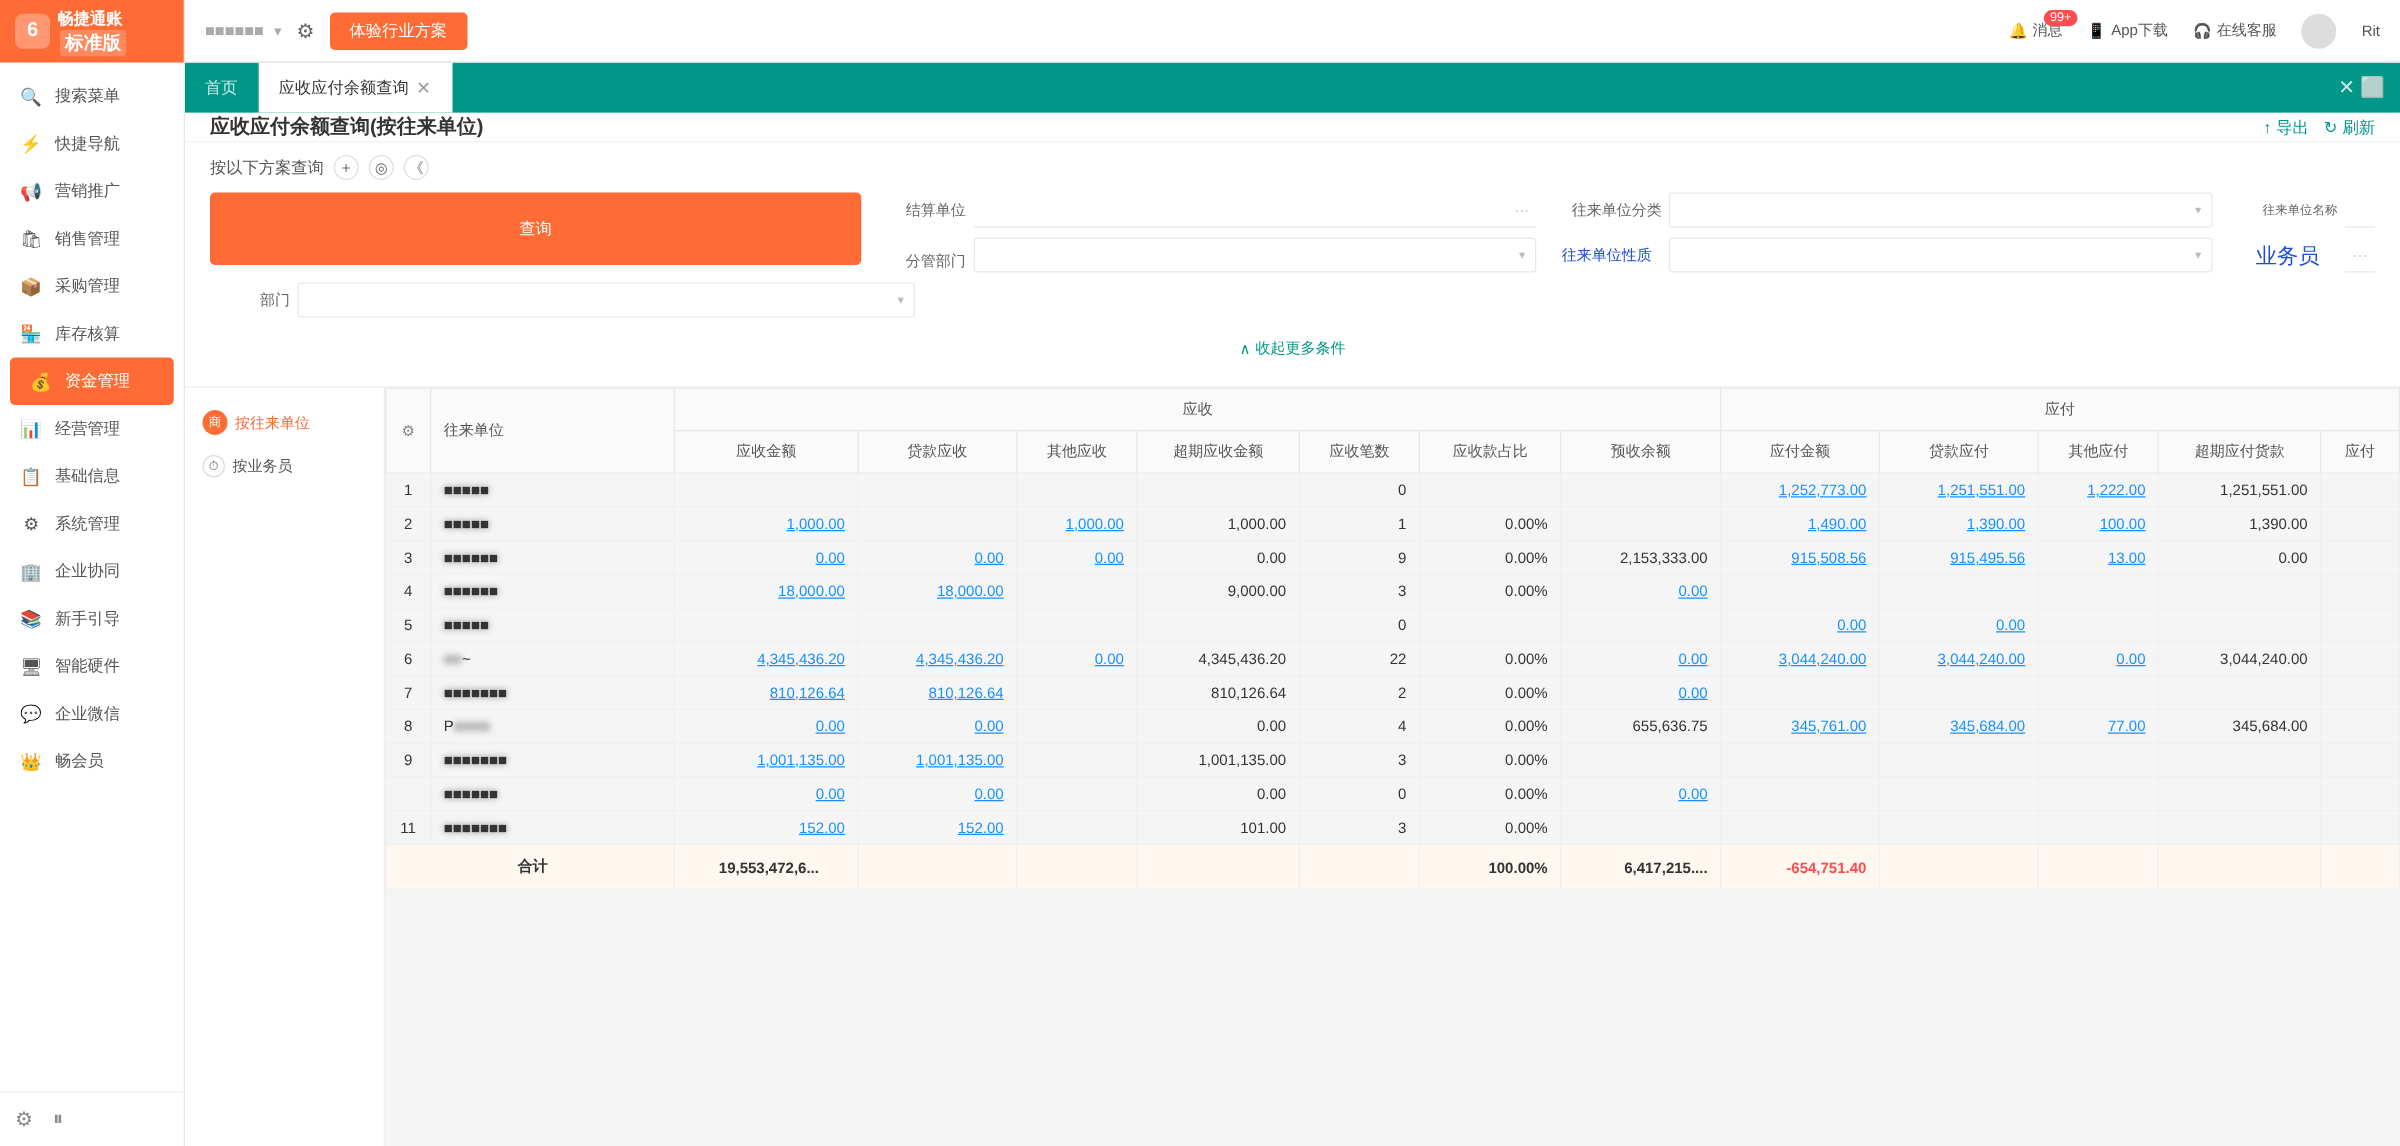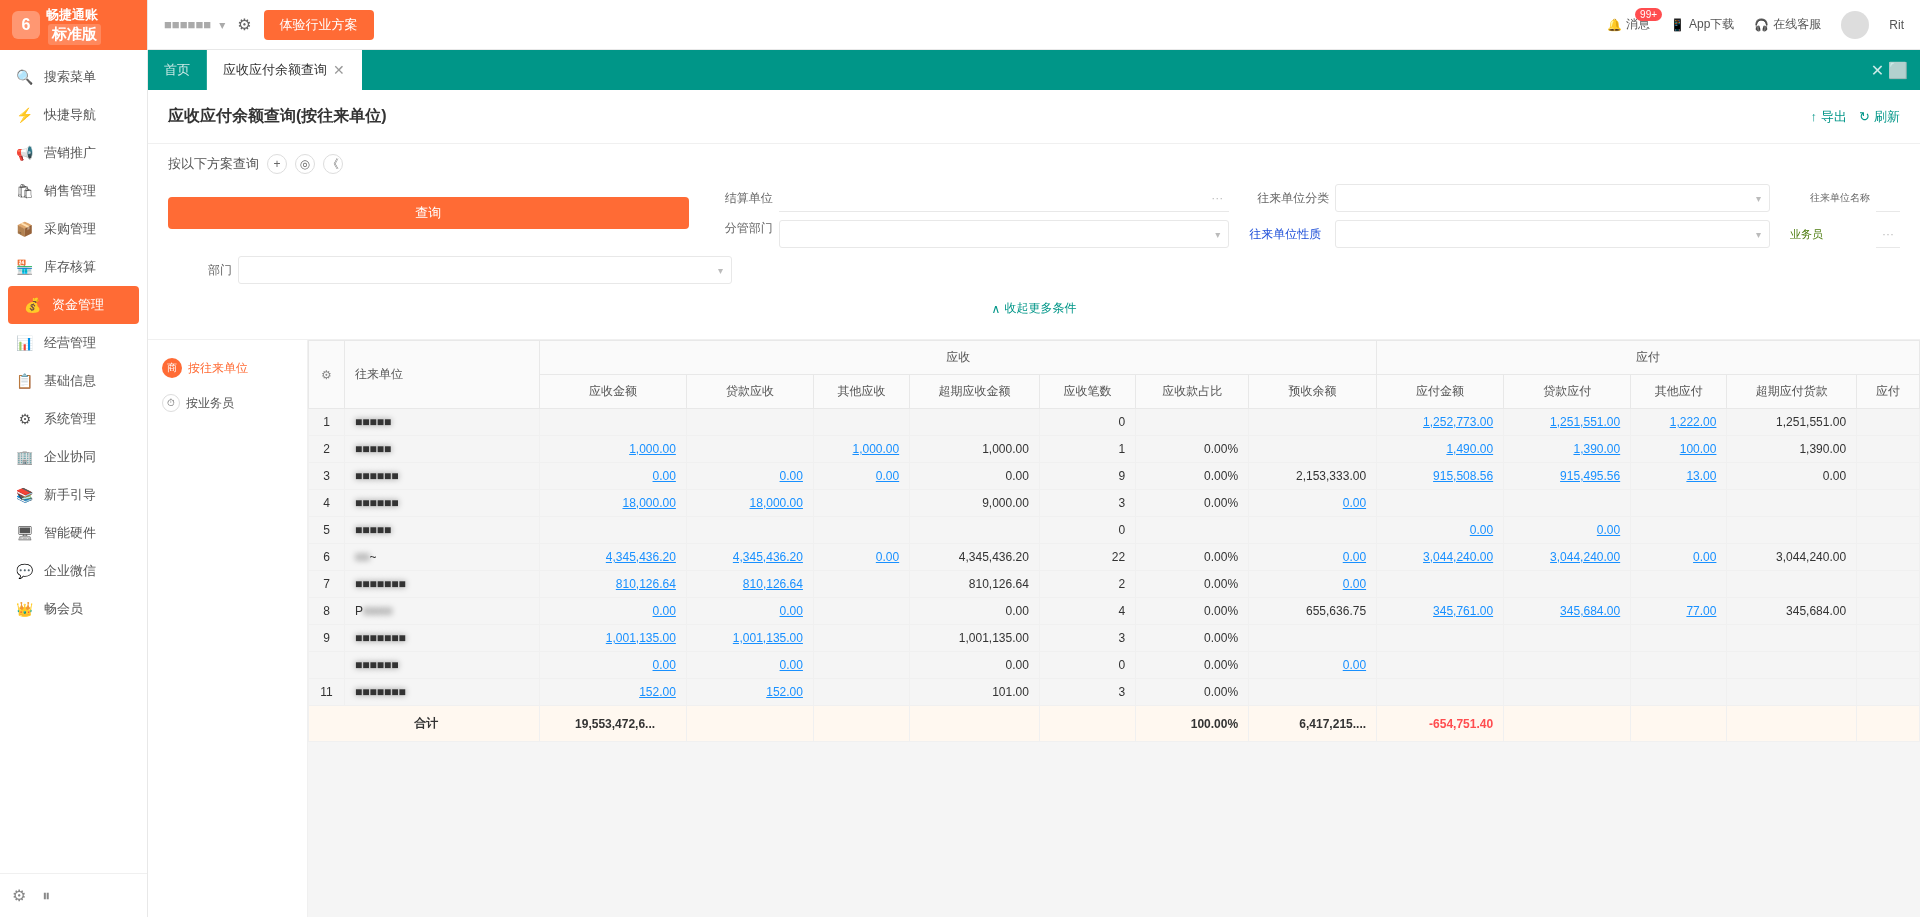--- a/index.html
+++ b/index.html
@@ -71,21 +71,21 @@
     .tab-win-btn { color: rgba(255,255,255,0.8); font-size: 16px; cursor: pointer; }
 
     
     .main-content {
       position: fixed; left: 148px; top: 90px; right: 0; bottom: 0;
       background: #f5f5f5; overflow: hidden; display: flex; flex-direction: column;
     }
 
     
     .page-header {
-      background: #fff; padding: 16px 20px; display: flex; align-items: center; justify-content: space-between;
+      background: #fff; padding: 1px 20px; display: flex; align-items: center; justify-content: space-between;
       border-bottom: 1px solid #f0f0f0;
     }
     .page-title { font-size: 16px; font-weight: bold; color: #333; }
     .page-actions { display: flex; gap: 12px; align-items: center; }
     .action-btn { display: flex; align-items: center; gap: 4px; color: #009688; cursor: pointer; font-size: 13px; }
     .filter-label { color: #555; font-size: 13px; }
     .filter-add-btn { width: 20px; height: 20px; border: 1px solid #ddd; border-radius: 50%; display: flex; align-items: center; justify-content: center; cursor: pointer; color: #666; }
     .filter-collapse { display: flex; align-items: center; justify-content: center; padding: 8px; color: #009688; cursor: pointer; font-size: 12px; gap: 4px; }
     .data-table { width: 100%; border-collapse: collapse; font-size: 12px; }
     .data-table th {
@@ -285,40 +285,40 @@
               <span></span>
                 <span style="color:#bbb; font-size:10px;">▾</span>
             </div>
           </div>
           <div style="display:flex; align-items:center; gap:6px;">
             <span style="min-width:80px; text-align:right; color:#666; font-size:10px;">往来单位名称</span>
             <div style="flex:1; border-bottom:1px solid #e8e8e8; height:28px; display:flex; align-items:center; padding:0 6px; cursor:text;">
             </div>
           </div>
 
-          <div style="display:flex; flex-direction:column; gap:4px; justify-content:center; grid-row: 1 / 3;">
+          <div style="display:flex; flex-direction:row; gap:4px; justify-content:center; grid-row: 1 / 3;">
             <button class="filter-query-btn">查询</button>
           </div>
 
-          <div style="display:flex; align-items:flex-start; gap:6px;">
+          <div style="display:flex; align-items:flex-end; gap:6px;">
             <span style="min-width:64px; text-align:right; color:#666; font-size:12px;">分管部门</span>
             <div style="flex:1; border:1px solid #e8e8e8; border-radius:3px; height:28px; display:flex; align-items:center; padding:0 8px; justify-content:space-between; cursor:pointer; background:#fff;">
               <span></span>
                 <span style="color:#bbb; font-size:10px;">▾</span>
             </div>
           </div>
           <div style="display:flex; align-items:center; gap:6px;">
             <span style="min-width:80px; color:#1d4ed8; font-size:12px;">往来单位性质</span>
             <div style="flex:1; border:1px solid #e8e8e8; border-radius:3px; height:28px; display:flex; align-items:center; padding:0 8px; justify-content:space-between; cursor:pointer; background:#fff;">
               <span></span>
                 <span style="color:#bbb; font-size:10px;">▾</span>
             </div>
           </div>
           <div style="display:flex; align-items:center; gap:6px;">
-            <span style="min-width:80px; text-align:left; color:#4d7c0f; font-size:11px;">业务员</span>
+            <span style="min-width:80px; text-align:center; color:#1d4ed8; font-size:17px;">业务员</span>
             <div style="flex:1; border-bottom:1px solid #e8e8e8; height:28px; display:flex; align-items:center; padding:0 6px; justify-content:flex-end; cursor:text;">
               <span style="color:#bbb;">···</span>
             </div>
           </div>
         </div>
 
         <div style="display:grid; grid-template-columns: 1fr 1fr 1fr; gap:8px 20px; margin-top:8px;">
           <div style="display:flex; align-items:center; gap:6px;">
             <span style="min-width:64px; text-align:right; color:#666; font-size:12px;">部门</span>
             <div style="flex:1; border:1px solid #e8e8e8; border-radius:3px; height:28px; display:flex; align-items:center; padding:0 8px; justify-content:space-between; cursor:pointer; background:#fff;">

